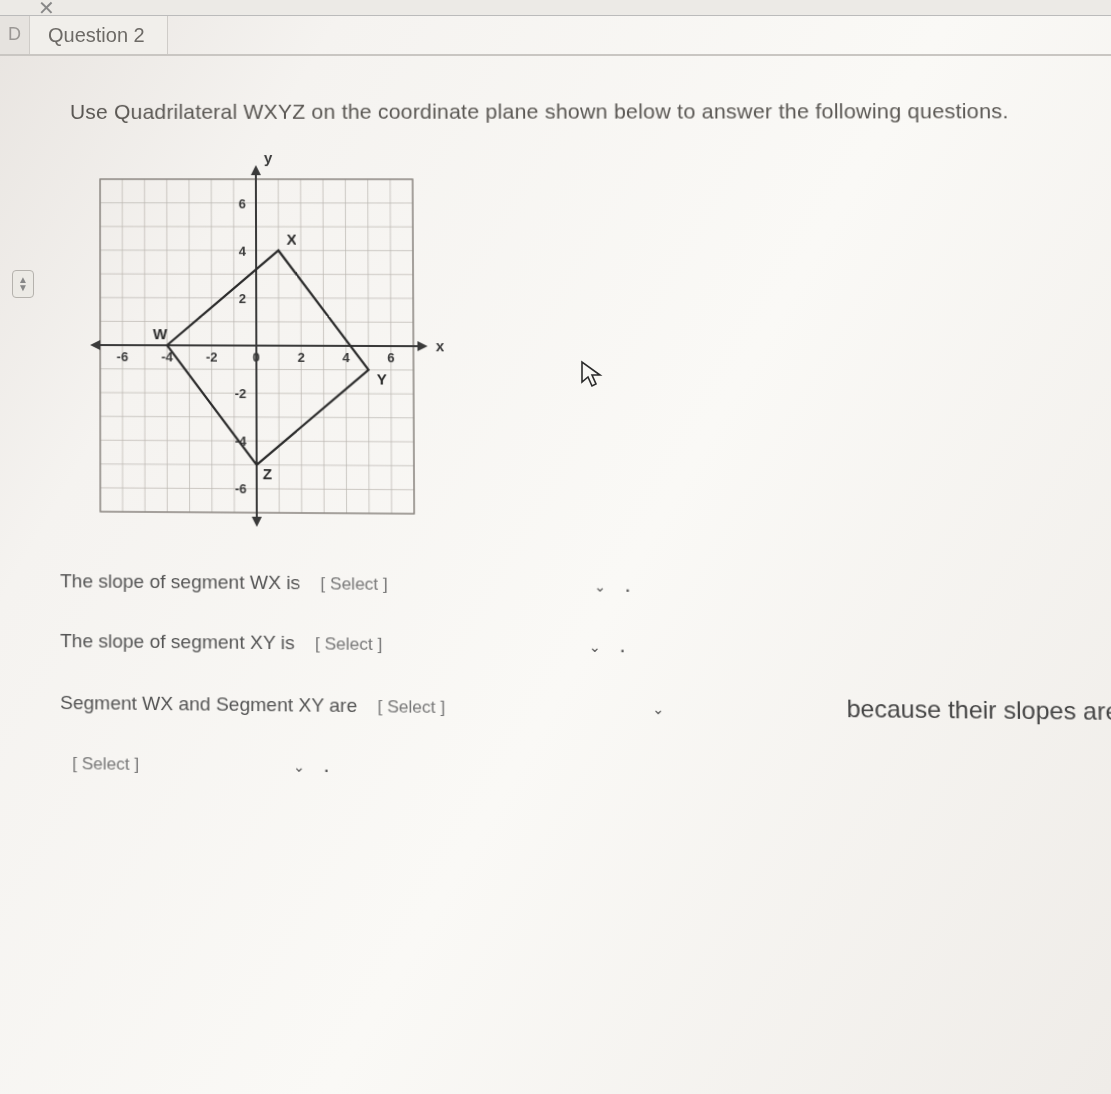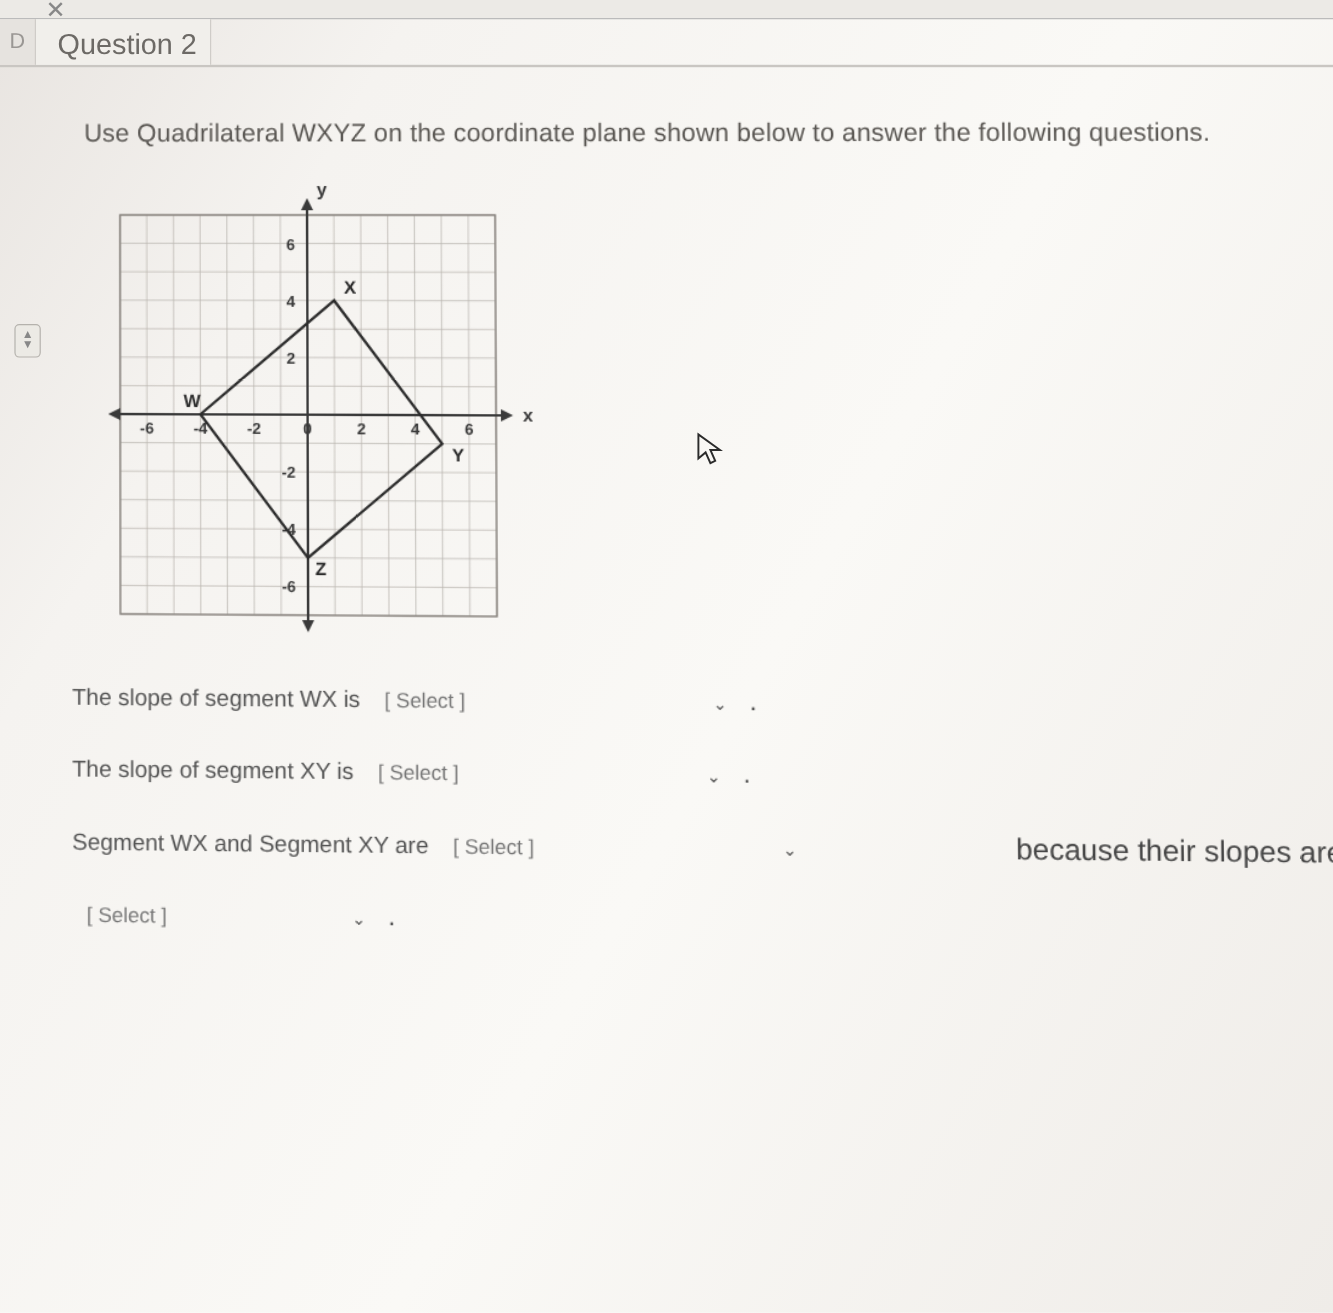--- a/index.html
+++ b/index.html
@@ -36,22 +36,22 @@
   .side-letter {
     width: 30px;
     text-align: center;
     font-size: 18px;
     color: #9a9794;
     padding-top: 8px;
     border-right: 1px solid #cfccc8;
     background: #e6e3df;
   }
   .tab {
-    padding: 8px 11px 0 18px;
-    font-size: 24px;
+    padding: 8px 22px 0 18px;
+    font-size: 20px;
     color: #6d6a66;
     font-weight: 500;
     border-right: 1px solid #cfccc8;
     background: #f1efeb;
   }
   .content {
     position: absolute;
     top: 60px; left: 40px; right: 20px;
     transform: perspective(2800px) rotateX(2deg) rotateY(-3deg);
     transform-origin: top left;

